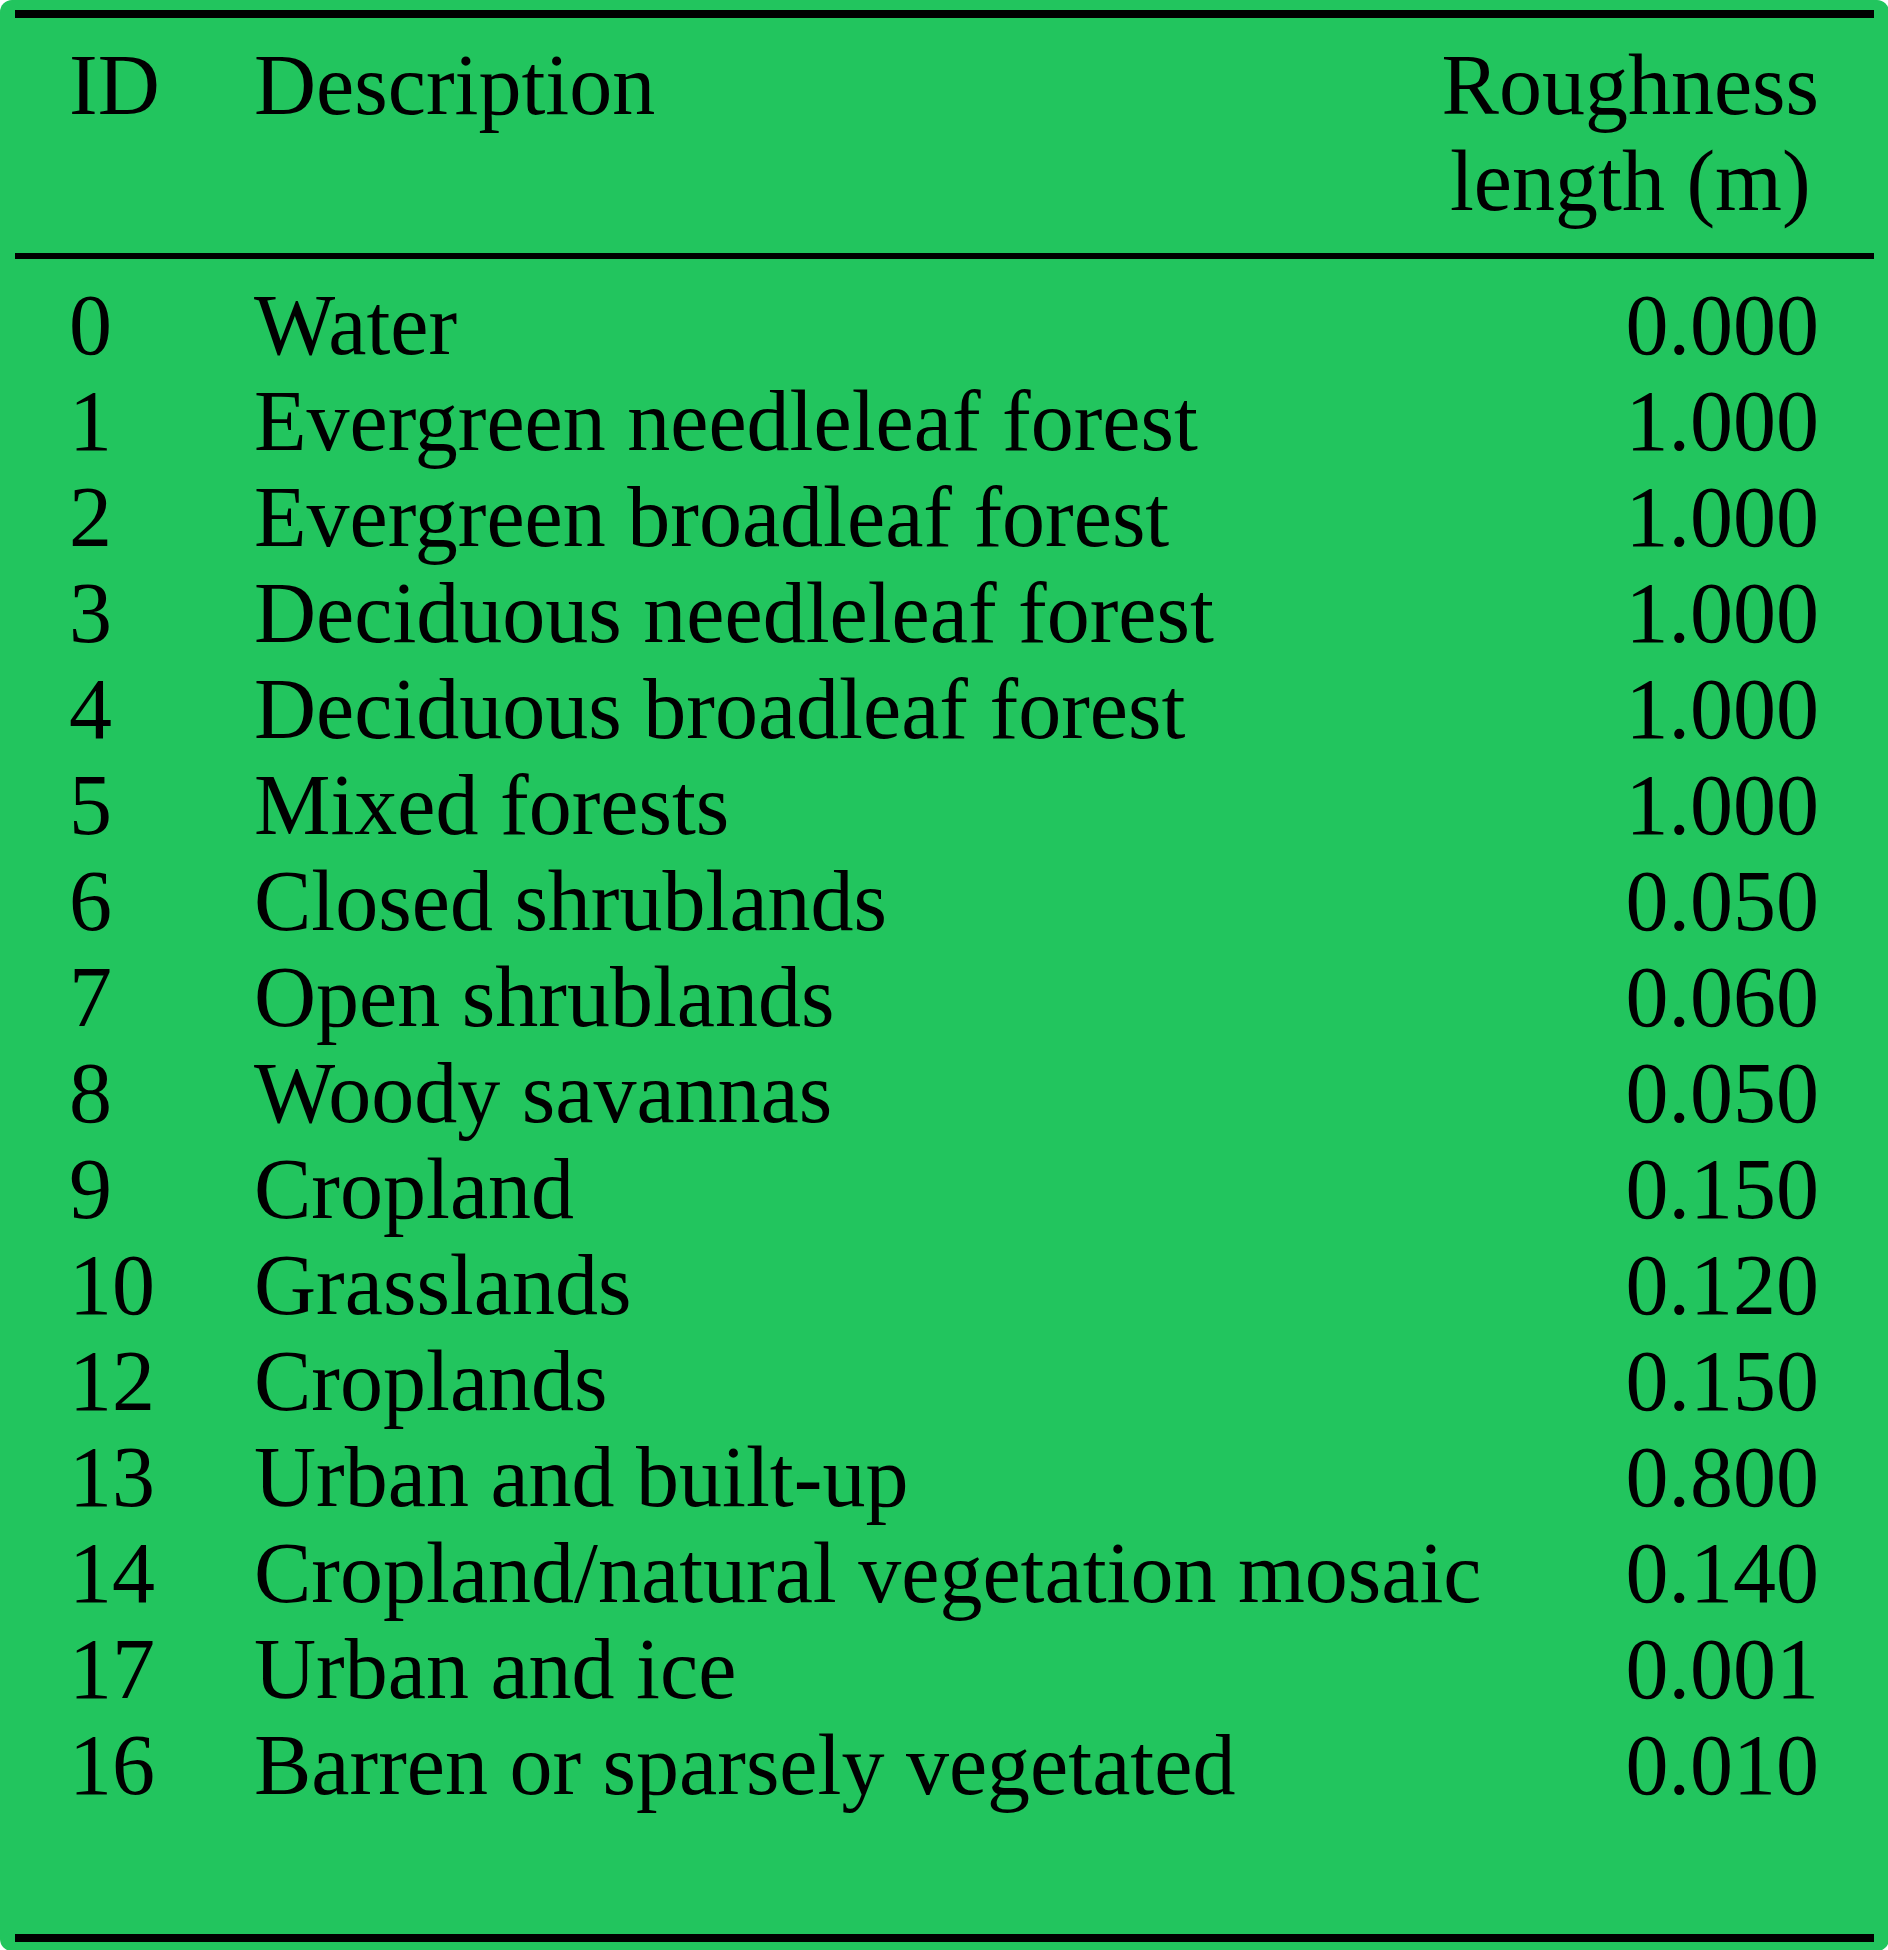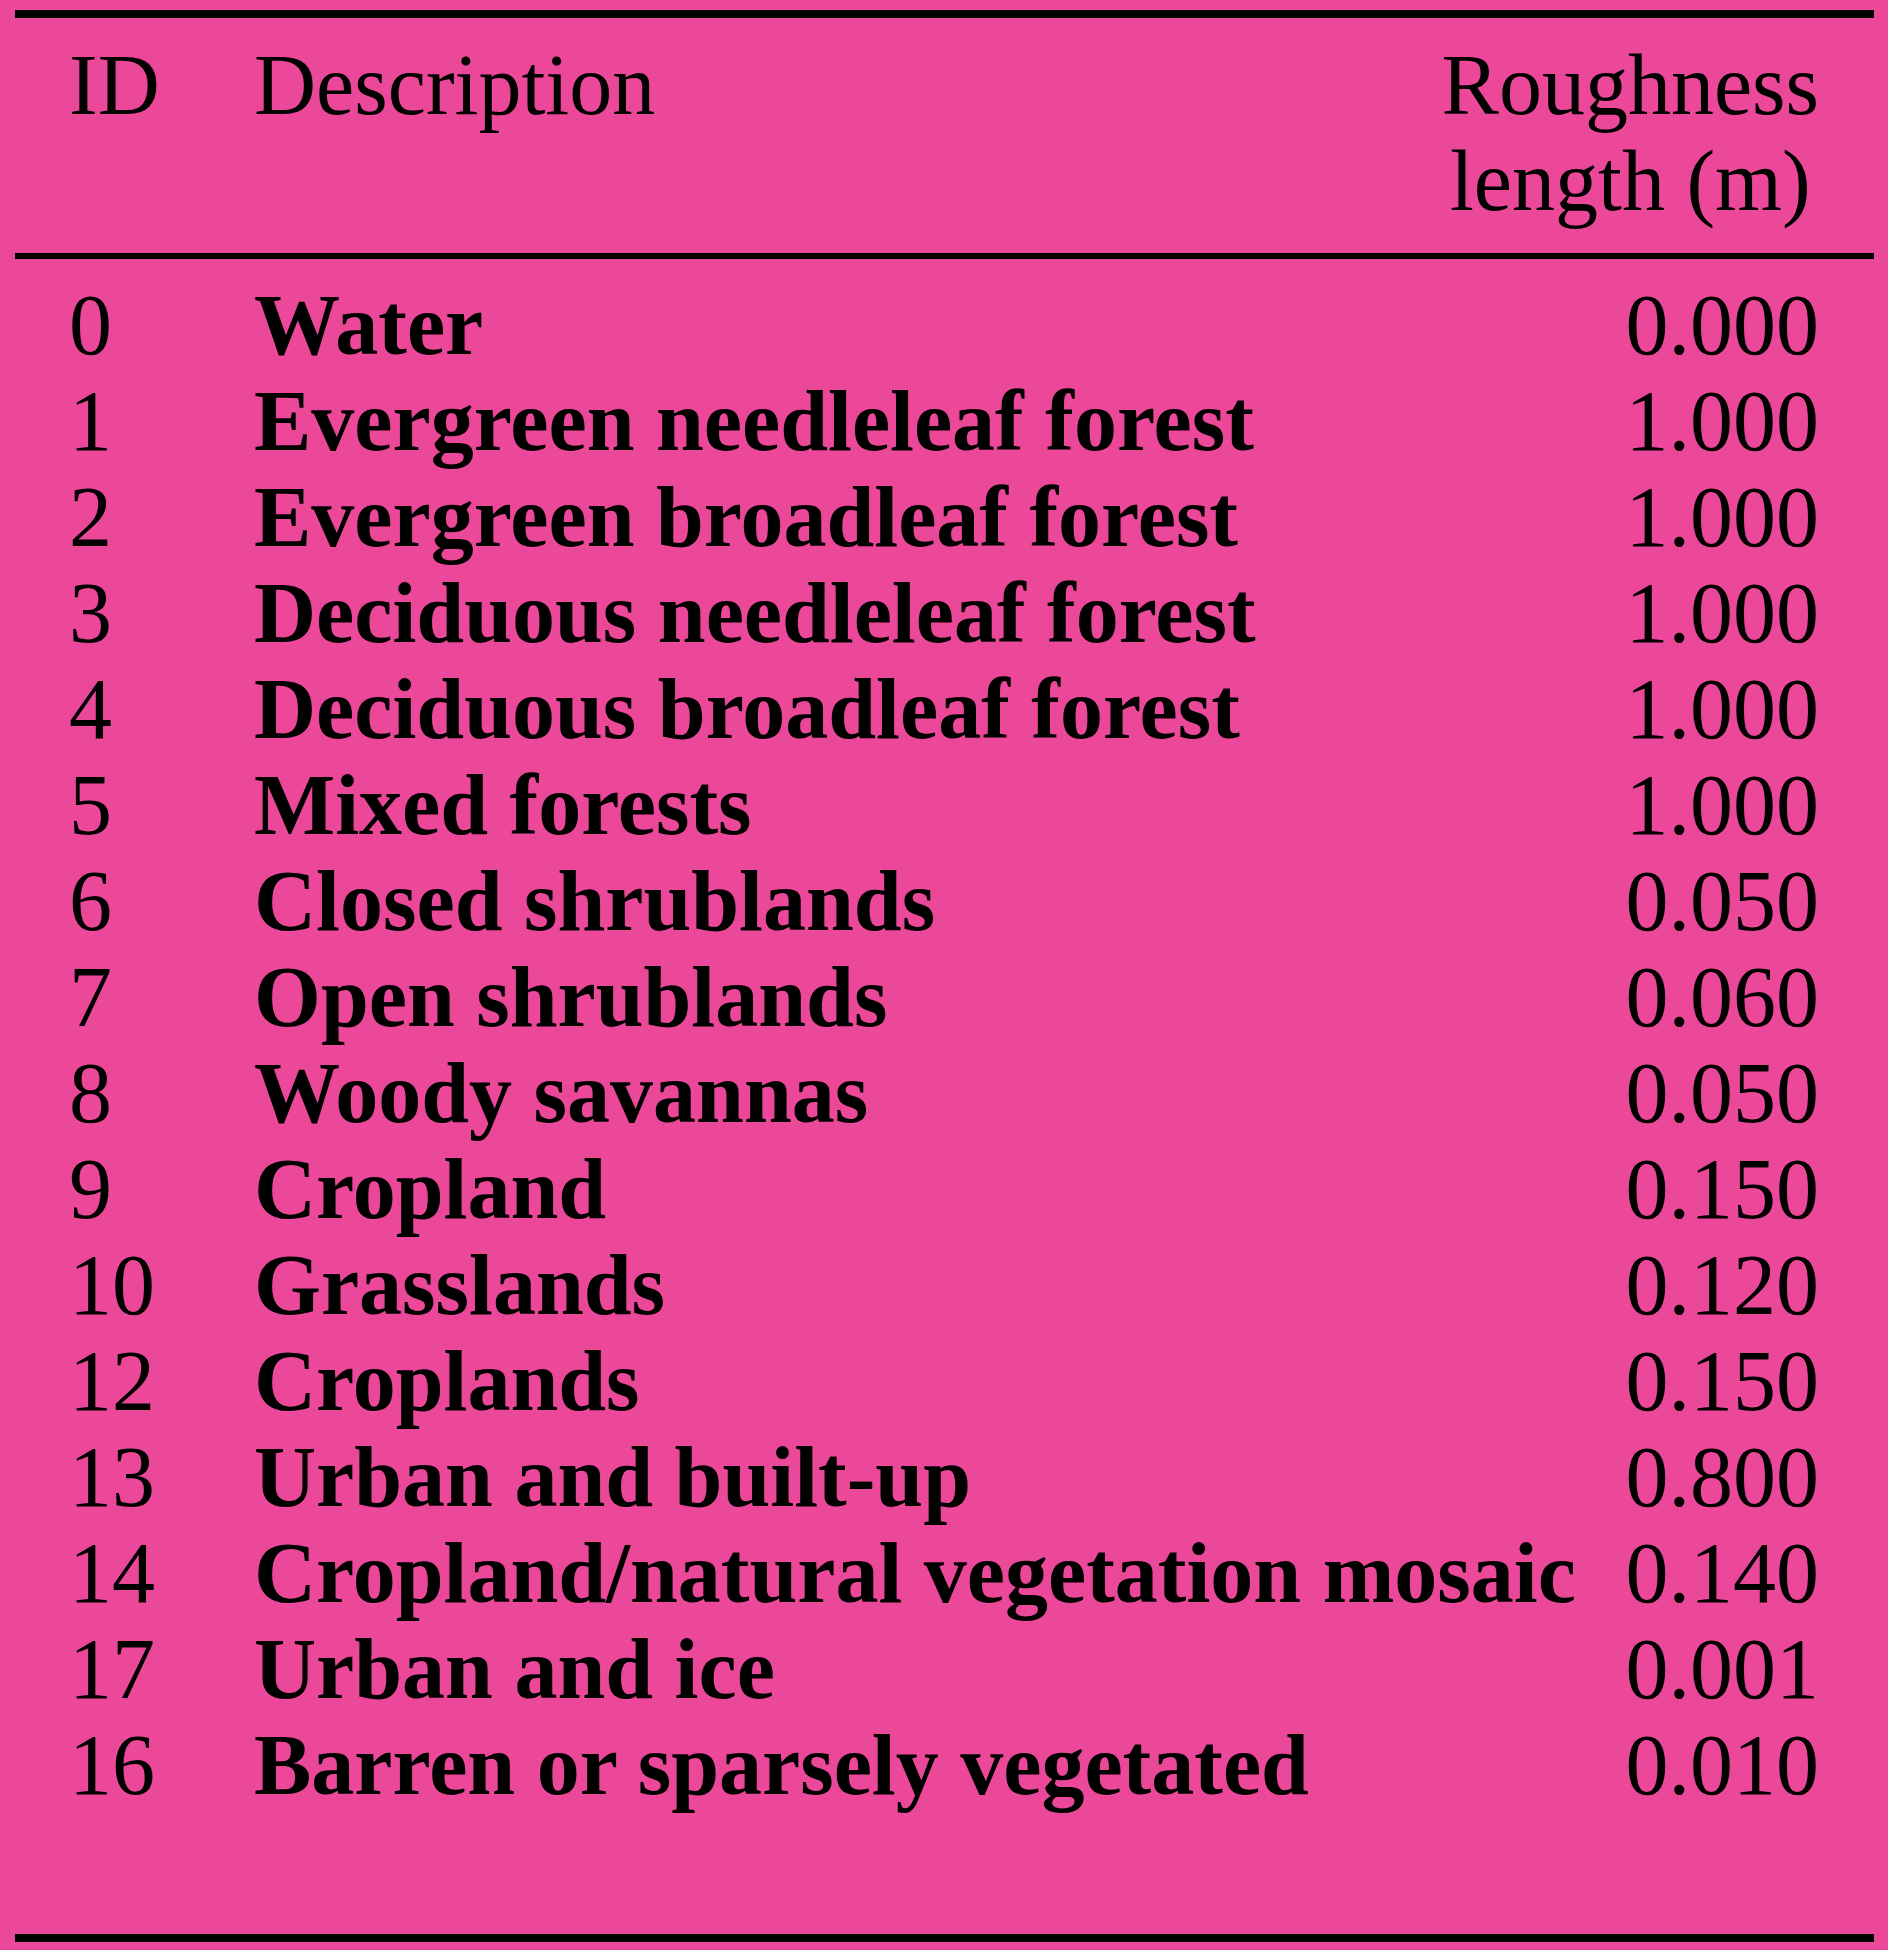--- a/index.html
+++ b/index.html
@@ -4,25 +4,26 @@
 <style>
   html, body {
     margin: 0;
     padding: 0;
     background: #ffffff;
   }
   .canvas {
     position: relative;
     width: 1889px;
     height: 1951px;
-    background: #ec4899;
+    background: #22c55e;
     color: #000000;
     font-family: "Liberation Serif", "DejaVu Serif", serif;
     font-size: 86px;
     overflow: hidden;
+    border-radius: 12px;
   }
   .rule {
     position: absolute;
     left: 14.6px;
     width: 1859px;
     background: #000000;
   }
   .rule-top    { top: 10px;   height: 8.2px; }
   .rule-mid    { top: 253px;  height: 5.5px; }
   .rule-bottom { top: 1934px; height: 8.2px; }
@@ -50,21 +51,21 @@
     left: 69px;
     right: 70px;
   }
   .row {
     display: flex;
     align-items: center;
     height: 96px;
     white-space: nowrap;
   }
   .c-id   { width: 185px; }
-  .c-desc { flex: 1; font-weight: bold; }
+  .c-desc { flex: 1; }
   .c-val  { text-align: right; margin-left: 40px; }
 </style>
 </head>
 <body>
 
 <div class="canvas">
 
   <div class="rule rule-top"></div>
 
   <div class="header">

